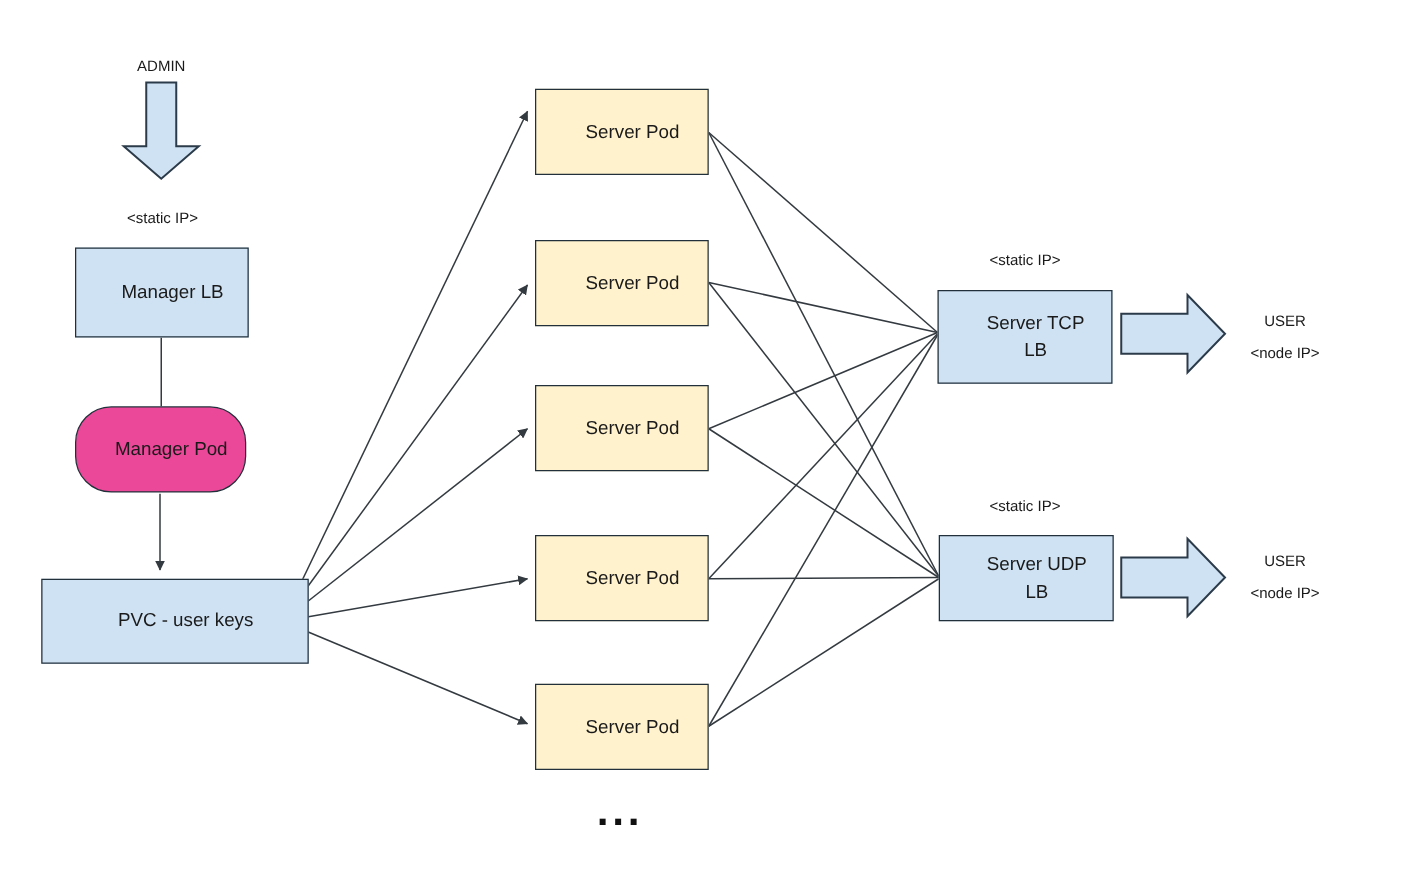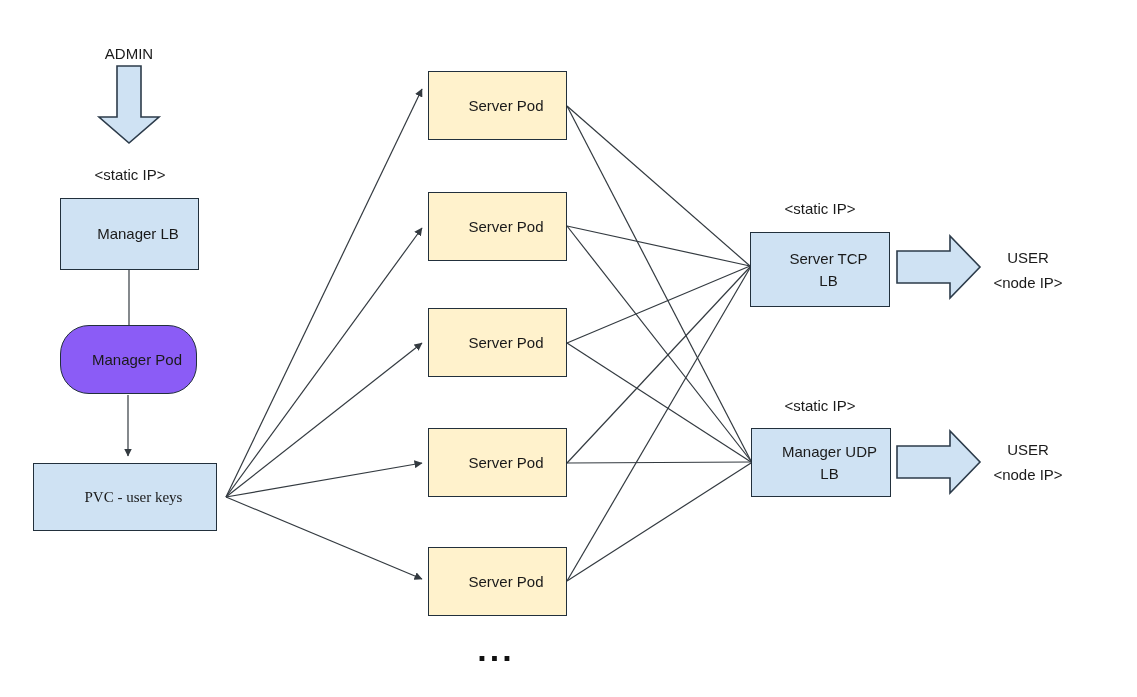--- a/index.html
+++ b/index.html
@@ -7,34 +7,34 @@
     position:relative;width:1137px;height:697px;background:#ffffff;
     font-family:"Liberation Sans",sans-serif;color:#111;overflow:hidden;
   }
   .layer{position:absolute;left:0;top:0;width:1137px;height:697px;}
   .node{
     position:absolute;display:flex;align-items:center;justify-content:center;
     text-align:center;font-size:15px;line-height:22px;white-space:pre-line;
     border:1px solid #22303c;box-sizing:border-box;color:#1a1a1a;padding-left:17px;
   }
   .blue{background:#cfe2f3;text-align:center;}
-  .green{background:#8b5cf6;border-radius:29px;}
+  .green{background:#ec4899;border-radius:29px;}
   .yellow{background:#fff2cc;}
   .lbl{
     position:absolute;transform:translateX(-50%);text-align:center;
-    font-size:15px;line-height:25px;white-space:pre-line;color:#1a1a1a;
+    font-size:12px;line-height:25px;white-space:pre-line;color:#1a1a1a;
   }
   .dots{
     position:absolute;left:496px;top:630px;transform:translateX(-50%);
     font-size:34px;font-weight:700;letter-spacing:3px;color:#111;
   }
   
   .manager-lb{left:60px;top:198px;width:139px;height:72px;}
   .manager-pod{left:60px;top:325px;width:137px;height:69px;}
-  .pvc{left:33px;top:463px;width:184px;height:68px;font-family:Liberation Serif, serif;}
+  .pvc{left:33px;top:463px;width:214px;height:68px;}
   .pod{left:428px;width:139px;height:69px;}
   .pod1{top:71px;}  .pod2{top:192px;} .pod3{top:308px;} .pod4{top:428px;} .pod5{top:547px;}
   .tcp-lb{left:750px;top:232px;width:140px;height:75px;}
   .udp-lb{left:751px;top:428px;width:140px;height:69px;}
   svg line{stroke:#333a40;stroke-width:1.2;}
   svg .block-arrow{fill:#cfe2f3;stroke:#2c3b4a;stroke-width:1.6;stroke-linejoin:miter;}
 </style>
 </head>
 <body>
 
@@ -96,16 +96,16 @@
   <div class="node blue pvc">PVC - user keys</div>
 
   <div class="node yellow pod pod1">Server Pod</div>
   <div class="node yellow pod pod2">Server Pod</div>
   <div class="node yellow pod pod3">Server Pod</div>
   <div class="node yellow pod pod4">Server Pod</div>
   <div class="node yellow pod pod5">Server Pod</div>
 
   <div class="node blue tcp-lb">Server TCP
 LB</div>
-  <div class="node blue udp-lb">Manager UDP
+  <div class="node blue udp-lb">Server UDP
 LB</div>
 
 </div>
 
 </body></html>

